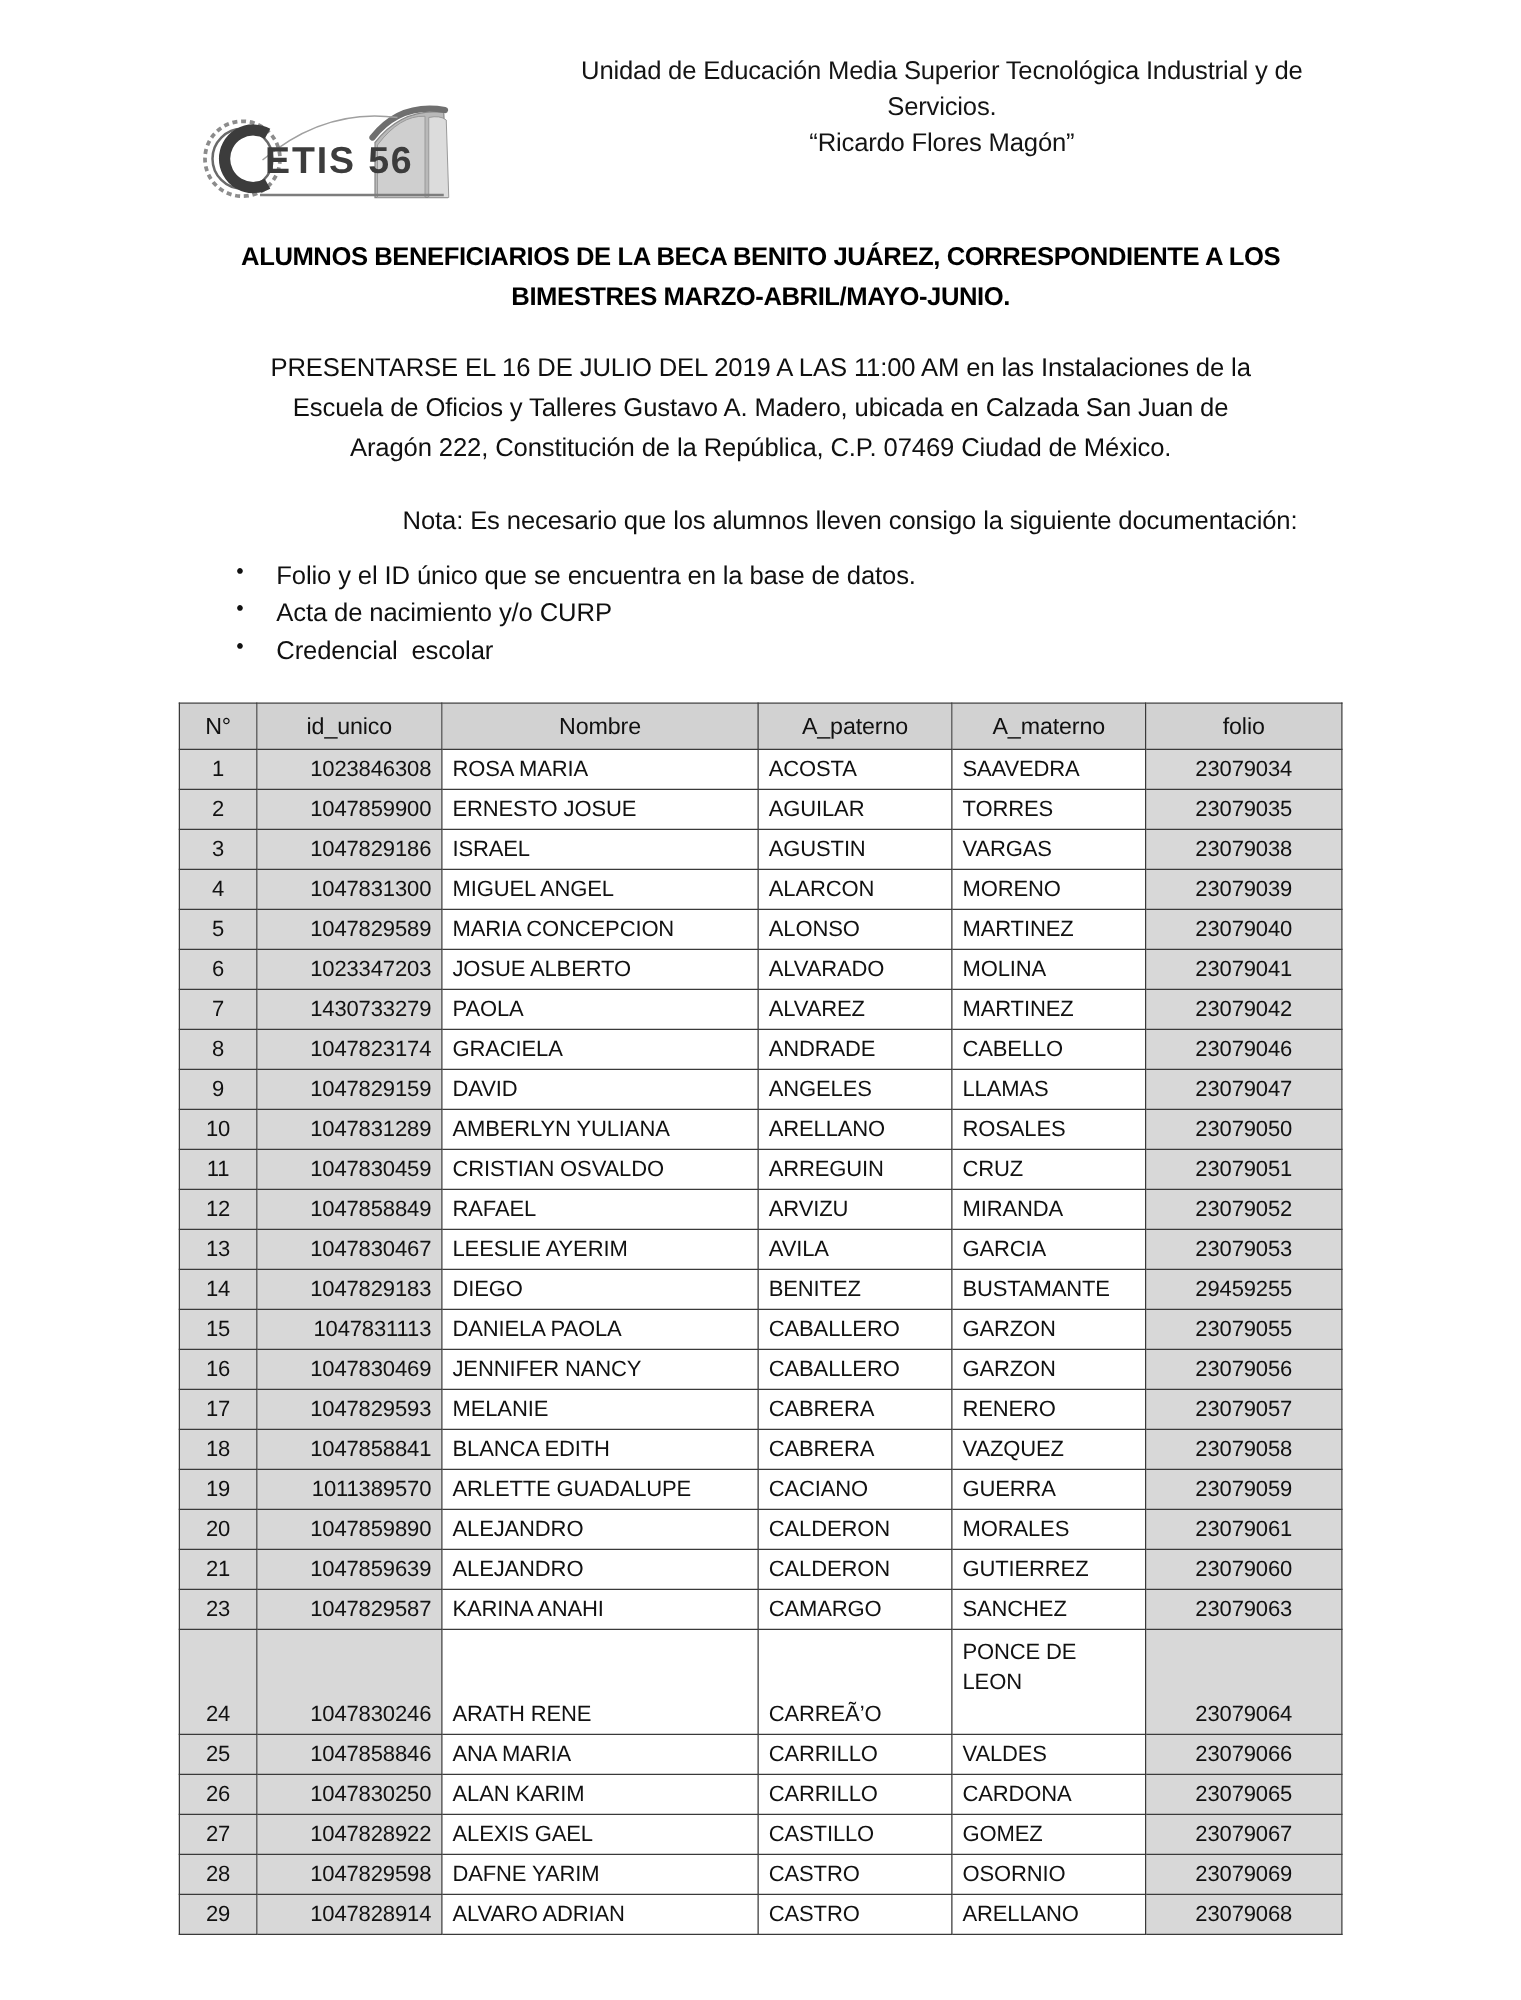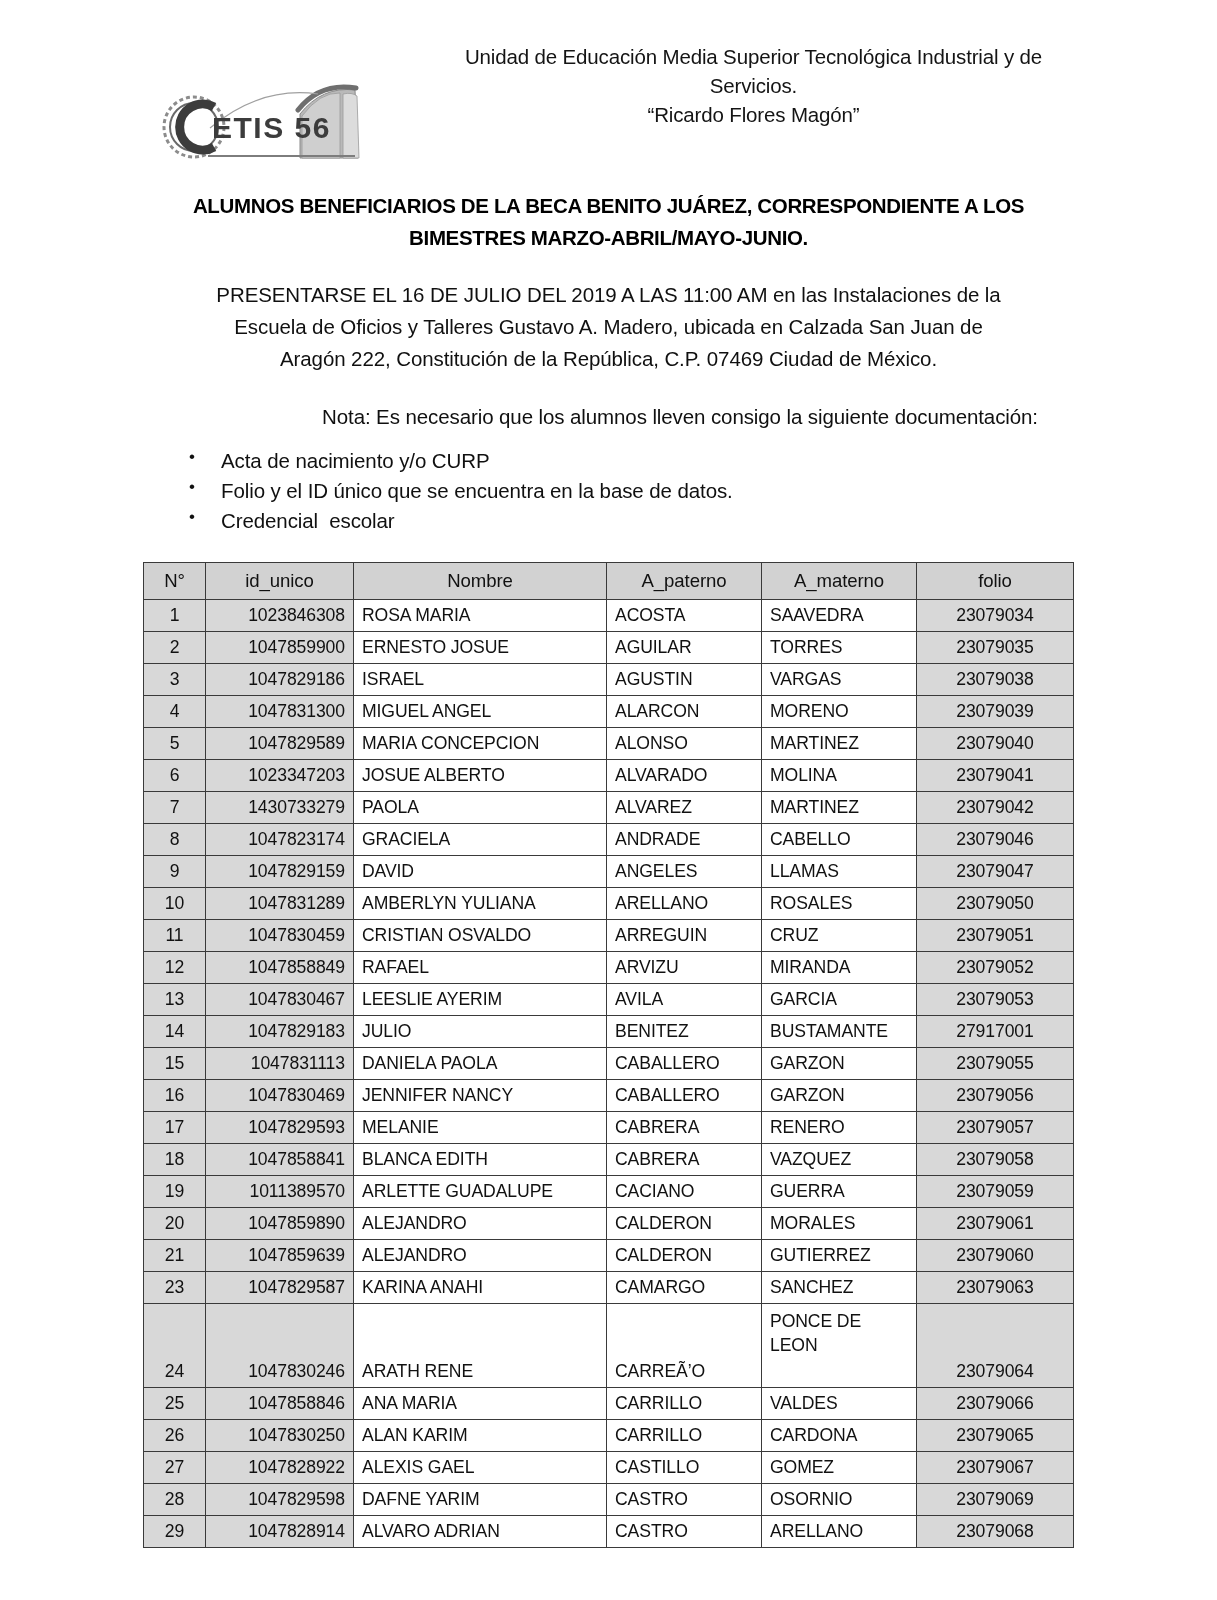--- a/index.html
+++ b/index.html
@@ -210,22 +210,22 @@
 
   <div class="intro">
     <div>PRESENTARSE EL 16 DE JULIO DEL 2019 A LAS 11:00 AM en las Instalaciones de la</div>
     <div>Escuela de Oficios y Talleres Gustavo A. Madero, ubicada en Calzada San Juan de</div>
     <div>Aragón 222, Constitución de la República, C.P. 07469 Ciudad de México.</div>
   </div>
 
   <div class="nota">Nota: Es necesario que los alumnos lleven consigo la siguiente documentación:</div>
 
   <ul class="docs">
+    <li>Folio y el ID único que se encuentra en la base de datos.</li>
     <li>Acta de nacimiento y/o CURP</li>
-    <li>Folio y el ID único que se encuentra en la base de datos.</li>
     <li>Credencial  escolar</li>
   </ul>
 
   <div class="table-wrap">
     <table class="roster">
       <colgroup>
         <col class="c-num">
           <col class="c-id">
           <col class="c-nombre">
         <col class="c-pat">
@@ -343,24 +343,24 @@
             <td class="col-num shade">13</td>
             <td class="col-id shade">1047830467</td>
             <td class="col-nombre plain">LEESLIE AYERIM</td>
             <td class="col-pat plain">AVILA</td>
             <td class="col-mat plain">GARCIA</td>
             <td class="col-folio shade">23079053</td>
           </tr>
           <tr>
             <td class="col-num shade">14</td>
             <td class="col-id shade">1047829183</td>
-            <td class="col-nombre plain">JULIO</td>
+            <td class="col-nombre plain">DIEGO</td>
             <td class="col-pat plain">BENITEZ</td>
             <td class="col-mat plain">BUSTAMANTE</td>
-            <td class="col-folio shade">27917001</td>
+            <td class="col-folio shade">29459255</td>
           </tr>
           <tr>
             <td class="col-num shade">15</td>
             <td class="col-id shade">1047831113</td>
             <td class="col-nombre plain">DANIELA PAOLA</td>
             <td class="col-pat plain">CABALLERO</td>
             <td class="col-mat plain">GARZON</td>
             <td class="col-folio shade">23079055</td>
           </tr>
           <tr>

